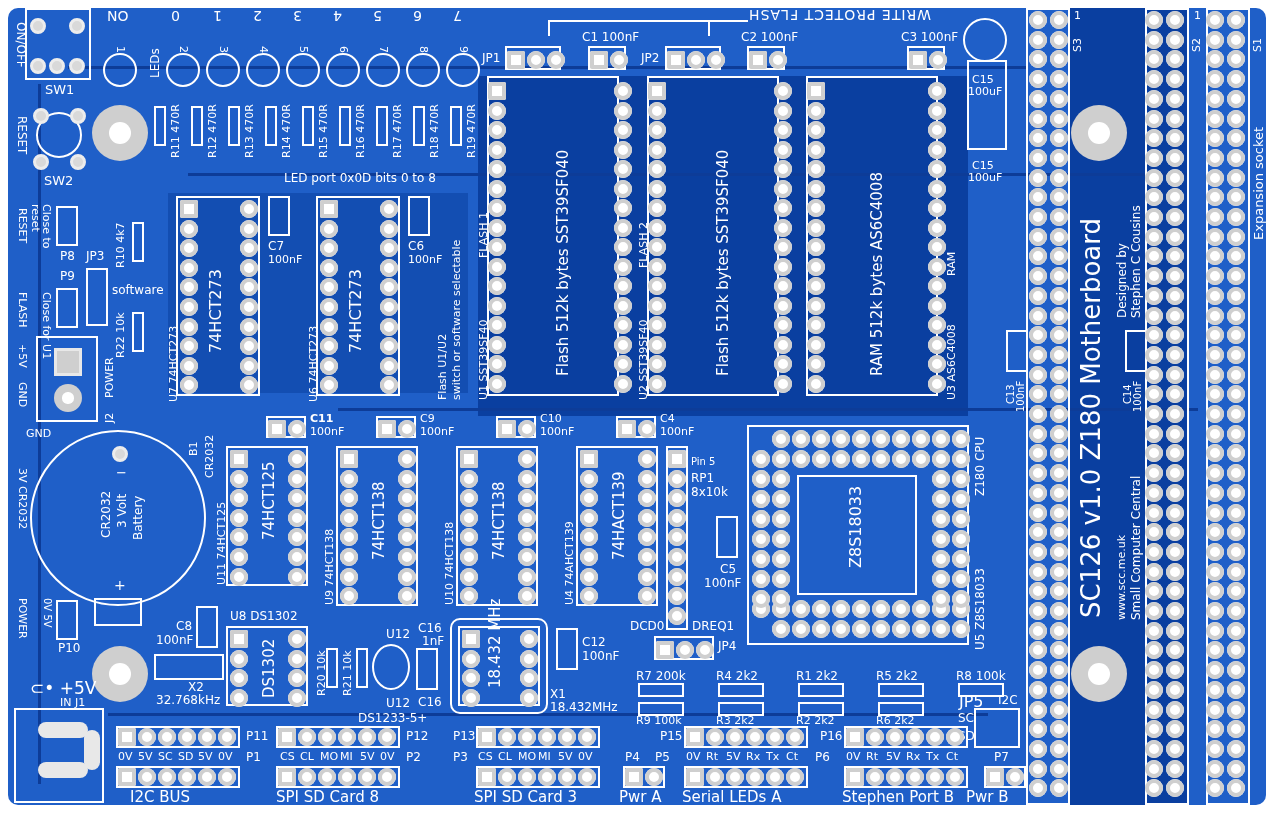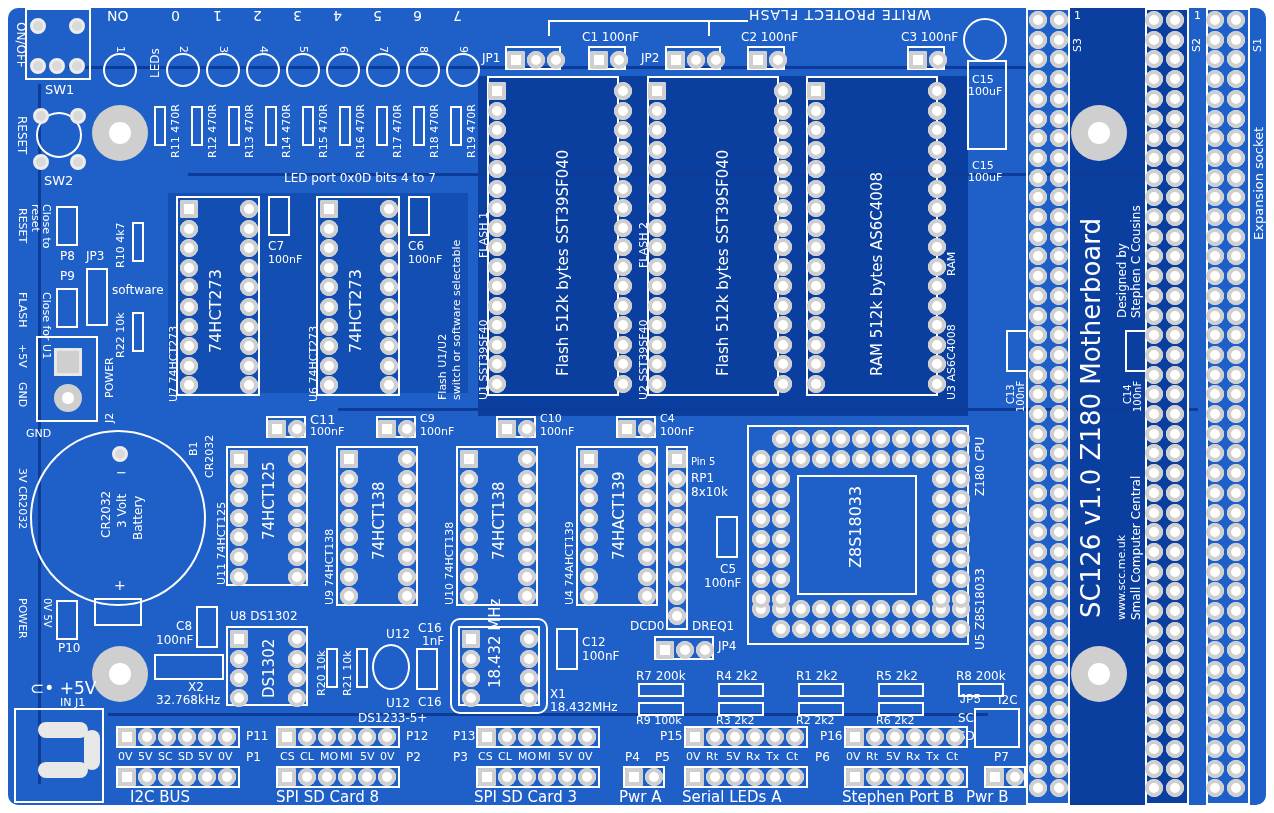--- a/index.html
+++ b/index.html
@@ -105,21 +105,21 @@
   <div class="res" style="left:442px;top:98px;"></div>
   <div class="silk rot" style="left:162px;top:150px;font-size:11px;">R11 470R</div>
   <div class="silk rot" style="left:199px;top:150px;font-size:11px;">R12 470R</div>
   <div class="silk rot" style="left:236px;top:150px;font-size:11px;">R13 470R</div>
   <div class="silk rot" style="left:273px;top:150px;font-size:11px;">R14 470R</div>
   <div class="silk rot" style="left:310px;top:150px;font-size:11px;">R15 470R</div>
   <div class="silk rot" style="left:347px;top:150px;font-size:11px;">R16 470R</div>
   <div class="silk rot" style="left:384px;top:150px;font-size:11px;">R17 470R</div>
   <div class="silk rot" style="left:421px;top:150px;font-size:11px;">R18 470R</div>
   <div class="silk rot" style="left:458px;top:150px;font-size:11px;">R19 470R</div>
-  <div class="silk" style="left:276px;top:164px;font-size:12px;">LED port 0x0D bits 4 to 7</div>
+  <div class="silk" style="left:276px;top:164px;font-size:12px;">LED port 0x0D bits 0 to 8</div>
 
   <div class="silk" style="left:474px;top:44px;font-size:12px;">JP1</div>
   <div class="box" style="left:497px;top:38px;width:56px;height:24px;"></div>
   <div class="silk" style="left:574px;top:23px;font-size:12px;">C1 100nF</div>
   <div class="box" style="left:580px;top:38px;width:38px;height:24px;"></div>
   <div class="silk" style="left:633px;top:44px;font-size:12px;">JP2</div>
   <div class="box" style="left:657px;top:38px;width:56px;height:24px;"></div>
   <div class="silk" style="left:733px;top:23px;font-size:12px;">C2 100nF</div>
   <div class="box" style="left:739px;top:38px;width:38px;height:24px;"></div>
   <div class="silk" style="left:893px;top:23px;font-size:12px;">C3 100nF</div>
@@ -206,21 +206,21 @@
   <div class="box" style="left:308px;top:188px;width:84px;height:200px;"></div>
   <div class="silk rot" style="left:340px;top:345px;font-size:16px;">74HCT273</div>
   <div class="silk rot" style="left:300px;top:394px;font-size:11px;">U6  74HCT273</div>
   <div class="box" style="left:400px;top:188px;width:22px;height:40px;"></div>
   <div class="silk" style="left:400px;top:232px;font-size:12px;">C6</div>
   <div class="silk" style="left:400px;top:246px;font-size:11px;">100nF</div>
   <div class="silk rot" style="left:429px;top:392px;font-size:11px;">Flash U1/U2</div>
   <div class="silk rot" style="left:443px;top:392px;font-size:11px;">switch or software selectable</div>
 
   <div class="box" style="left:258px;top:408px;width:40px;height:22px;"></div>
-  <div class="silk" style="left:302px;top:405px;font-size:13px;">C11</div>
+  <div class="silk" style="left:302px;top:405px;font-size:11px;font-weight:bold;">C11</div>
   <div class="silk" style="left:302px;top:418px;font-size:11px;">100nF</div>
   <div class="box" style="left:368px;top:408px;width:40px;height:22px;"></div>
   <div class="silk" style="left:412px;top:405px;font-size:11px;">C9</div>
   <div class="silk" style="left:412px;top:418px;font-size:11px;">100nF</div>
   <div class="box" style="left:488px;top:408px;width:40px;height:22px;"></div>
   <div class="silk" style="left:532px;top:405px;font-size:11px;">C10</div>
   <div class="silk" style="left:532px;top:418px;font-size:11px;">100nF</div>
   <div class="box" style="left:608px;top:408px;width:40px;height:22px;"></div>
   <div class="silk" style="left:652px;top:405px;font-size:11px;">C4</div>
   <div class="silk" style="left:652px;top:418px;font-size:11px;">100nF</div>
@@ -292,36 +292,36 @@
 
   <div class="silk" style="left:622px;top:612px;font-size:12px;">DCD0</div>
   <div class="silk" style="left:684px;top:612px;font-size:12px;">DREQ1</div>
   <div class="box" style="left:646px;top:628px;width:60px;height:24px;"></div>
   <div class="silk" style="left:710px;top:632px;font-size:12px;">JP4</div>
 
   <div class="silk" style="left:628px;top:662px;font-size:12px;">R7 200k</div>
   <div class="silk" style="left:708px;top:662px;font-size:12px;">R4 2k2</div>
   <div class="silk" style="left:788px;top:662px;font-size:12px;">R1  2k2</div>
   <div class="silk" style="left:868px;top:662px;font-size:12px;">R5 2k2</div>
-  <div class="silk" style="left:948px;top:662px;font-size:12px;">R8 200k</div>
+  <div class="silk" style="left:948px;top:662px;font-size:12px;">R8 100k</div>
   <div class="hres" style="left:630px;top:675px;"></div>
   <div class="hres" style="left:710px;top:675px;"></div>
   <div class="hres" style="left:790px;top:675px;"></div>
   <div class="hres" style="left:870px;top:675px;"></div>
   <div class="hres" style="left:950px;top:675px;"></div>
   <div class="hres" style="left:630px;top:694px;"></div>
   <div class="hres" style="left:710px;top:694px;"></div>
   <div class="hres" style="left:790px;top:694px;"></div>
   <div class="hres" style="left:870px;top:694px;"></div>
   <div class="silk" style="left:628px;top:707px;font-size:11px;">R9  100k</div>
   <div class="silk" style="left:708px;top:707px;font-size:11px;">R3  2k2</div>
   <div class="silk" style="left:788px;top:707px;font-size:11px;">R2  2k2</div>
   <div class="silk" style="left:868px;top:707px;font-size:11px;">R6  2k2</div>
 
-  <div class="silk" style="left:951px;top:686px;font-size:12px;font-family:Liberation Mono, monospace;">JP5</div>
+  <div class="silk" style="left:951px;top:686px;font-size:16px;">JP5</div>
   <div class="silk" style="left:990px;top:686px;font-size:12px;">I2C</div>
   <div class="silk" style="left:950px;top:704px;font-size:12px;">SC</div>
   <div class="silk" style="left:950px;top:722px;font-size:12px;">SD</div>
   <div class="box" style="left:966px;top:700px;width:46px;height:40px;"></div>
 
   <div class="box" style="left:108px;top:718px;width:124px;height:22px;"></div>
   <div class="silk" style="left:238px;top:722px;font-size:12px;">P11</div>
   <div class="silk" style="left:110px;top:743px;font-size:11px;word-spacing:4px;" id="p1pins"><span style="display: inline-block; width: 20px;">0V</span><span style="display: inline-block; width: 20px;">5V</span><span style="display: inline-block; width: 20px;">SC</span><span style="display: inline-block; width: 20px;">SD</span><span style="display: inline-block; width: 20px;">5V</span><span style="display: inline-block; width: 20px;">0V</span></div>
   <div class="silk" style="left:238px;top:743px;font-size:12px;">P1</div>
   <div class="box" style="left:108px;top:758px;width:124px;height:22px;"></div>

